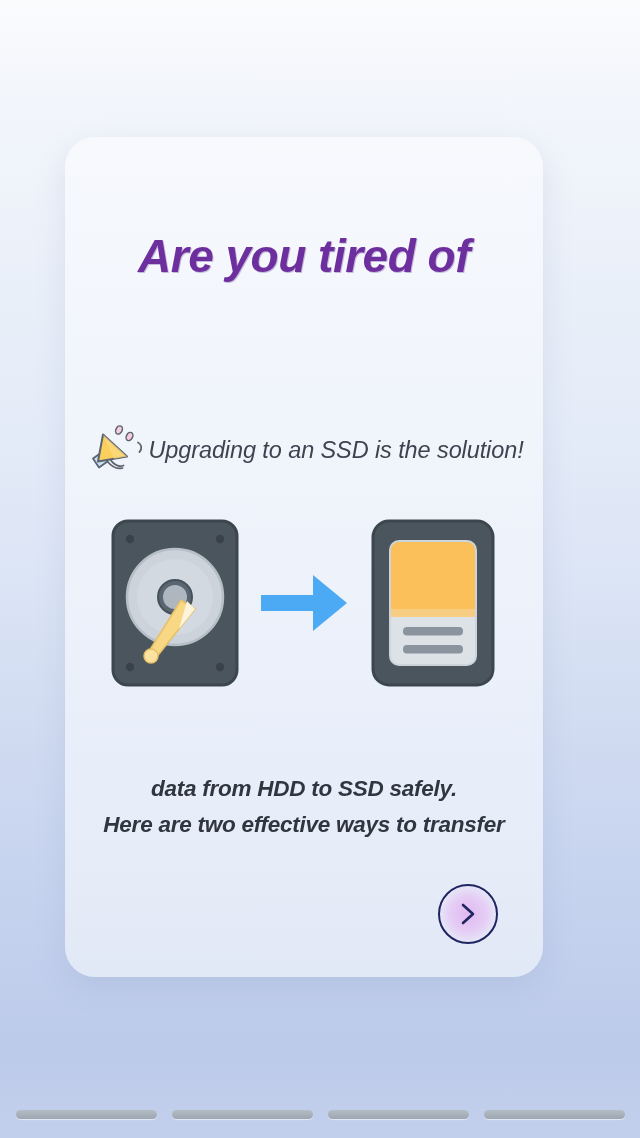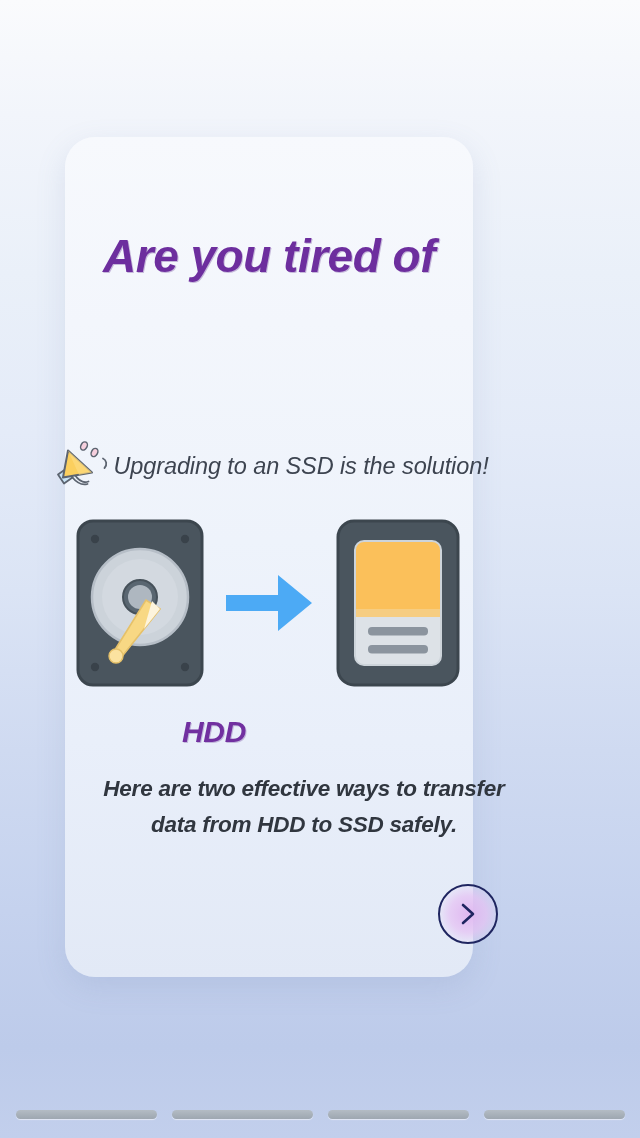--- a/index.html
+++ b/index.html
@@ -22,21 +22,21 @@
         #cfdaf1  66%,
         #c5d2ee  80%,
         #bdcbea  92%,
         #c2cfec 100%);
   }
 
   
   #card {
     position:absolute;
     left:65px; top:137px;
-    width:408px; height:840px;
+    width:478px; height:840px;
     border-radius:30px;
     background:linear-gradient(180deg,
         #f7f9fd   0%,
         #f3f6fc  22%,
         #eef3fb  48%,
         #e9effa  72%,
         #e2e9f6 100%);
     box-shadow:0 10px 30px rgba(110,130,175,.16);
   }
 
@@ -51,21 +51,21 @@
     line-height:1.18;
     letter-spacing:-0.5px;
     color:#6d2e9e;
     text-shadow:1px 1px 0 rgba(90,40,140,.30);
   }
   #headline .ln { display:block; white-space:nowrap; }
 
   
   #subhead-row {
     position:absolute;
-    left:0; top:300px; width:100%;
+    left:0; top:284px; width:100%;
     display:flex;
     align-items:center;
     justify-content:center;
   }
   #megaphone { width:62px; height:58px; flex:none; margin-right:2px; }
   #subhead-text {
     font-size:23.5px;
     font-style:italic;
     color:#3d4450;
     white-space:nowrap;
@@ -226,29 +226,26 @@
           </g>
 
           <rect x="34" y="110" width="60" height="8.5" rx="4" fill="#8b949e"></rect>
           <rect x="34" y="128" width="60" height="8.5" rx="4" fill="#8b949e"></rect>
         </svg>
       </div>
 
     </div>
 
     <div id="labels">
-      <div class="lbl-slot">
-        <span class="drive-label">HDD</span>
-      </div>
       <div class="spacer"></div>
     </div>
 
     <div id="para">
+      <span class="ln">data from HDD to SSD safely.</span>
       <span class="ln">Here are two effective ways to transfer</span>
-      <span class="ln">data from HDD to SSD safely.</span>
     </div>
 
     <div id="next-btn">
       <svg id="next-chevron" viewBox="0 0 20 24">
         <path d="M5 3 L15 12 L5 21" fill="none" stroke="#1f2560" stroke-width="2.6" stroke-linecap="round" stroke-linejoin="round"></path>
       </svg>
     </div>
 
   </div>
 

